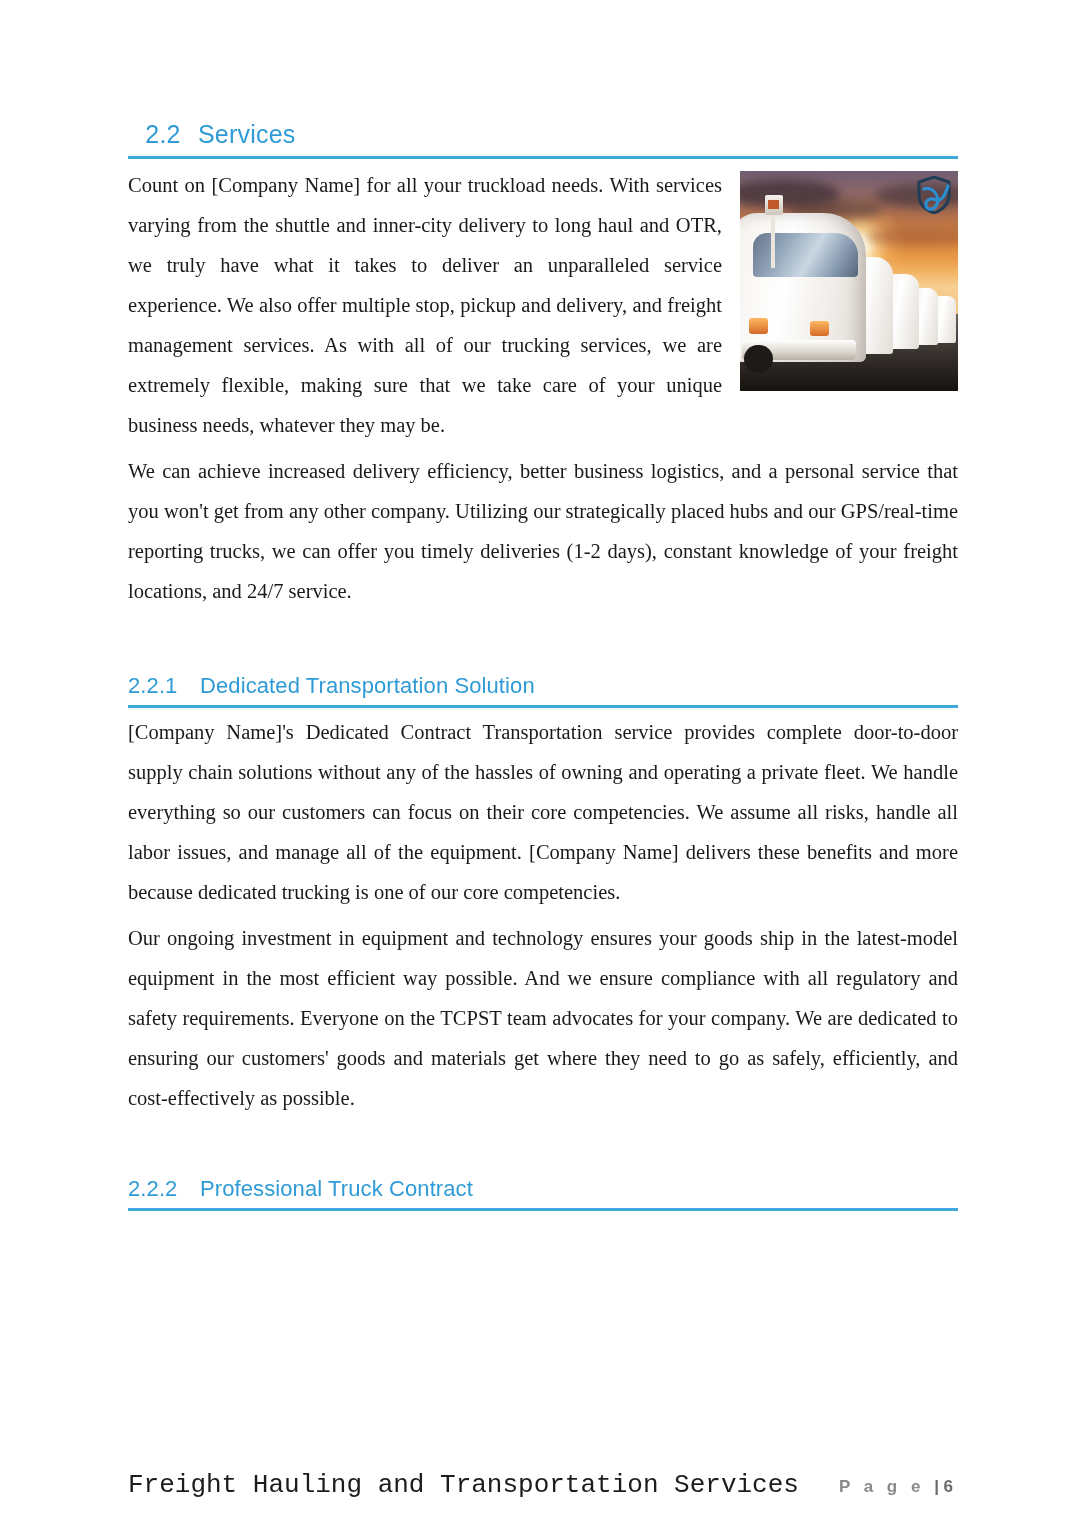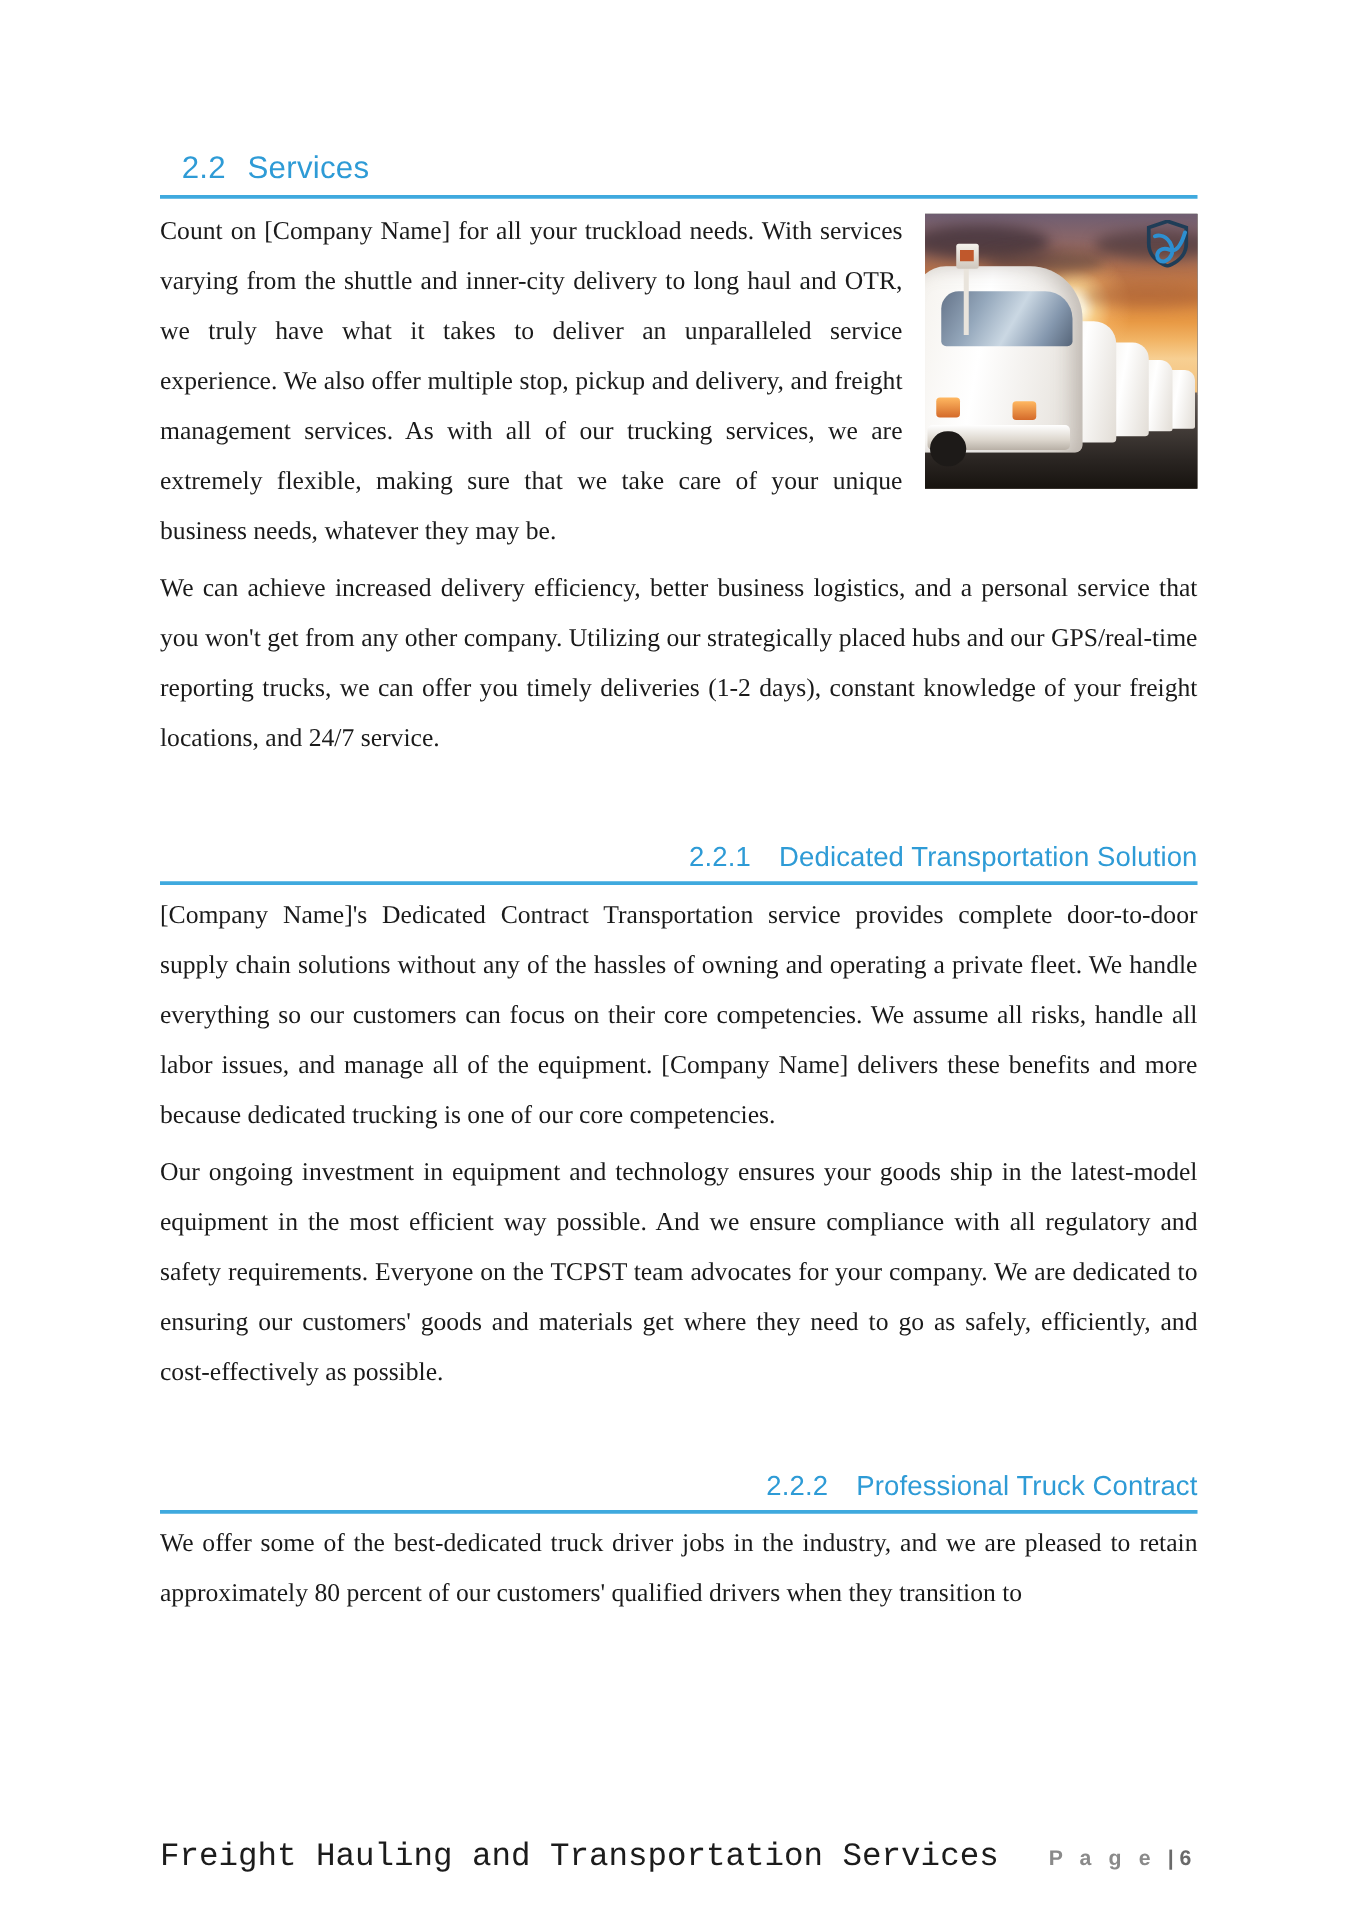--- a/index.html
+++ b/index.html
@@ -39,21 +39,20 @@
   .h3 {
     color: #2E9BD6;
     font-family: "Liberation Sans", sans-serif;
     font-size: 22px;
     font-weight: 400;
     letter-spacing: 0.1px;
     padding-bottom: 6px;
     margin: 0 0 4px 0;
     border-bottom: 3px solid #3FA9DE;
     display: flex;
-    justify-content: flex-end;
   }
   .h3 .num { width: 72px; flex: 0 0 72px; }
 
   .h2-wrap { margin-top: 0; text-align: center; }
   .h3-wrap.first { margin-top: 62px; }
   .h3-wrap.second { margin-top: 58px; }
 
   
   p.body {
     margin: 0 0 6px 0;
@@ -270,21 +269,20 @@
     <p class="body">[Company Name]'s Dedicated Contract Transportation service provides complete door-to-door supply chain solutions without any of the hassles of owning and operating a private fleet. We handle everything so our customers can focus on their core competencies. We assume all risks, handle all labor issues, and manage all of the equipment. [Company Name] delivers these benefits and more because dedicated trucking is one of our core competencies.</p>
     <p class="body">Our ongoing investment in equipment and technology ensures your goods ship in the latest-model equipment in the most efficient way possible. And we ensure compliance with all regulatory and safety requirements. Everyone on the TCPST team advocates for your company. We are dedicated to ensuring our customers' goods and materials get where they need to go as safely, efficiently, and cost-effectively as possible.</p>
 
     <div class="h3-wrap second">
       <h3 class="h3">
         <span class="num">2.2.2</span>
         <span>Professional Truck Contract</span>
       </h3>
     </div>
 
-    <p class="body last">We offer some of the best-dedicated truck driver jobs in the industry, and we are pleased to retain approximately 80 percent of our customers' qualified drivers when they transition to</p>
 
   </div>
 
   <div class="footer">
     <span class="f-title">Freight Hauling and Transportation Services</span>
     <span class="f-page"><span>P a g e  </span><span class="pn">| 6</span></span>
   </div>
 
 </div>
 

